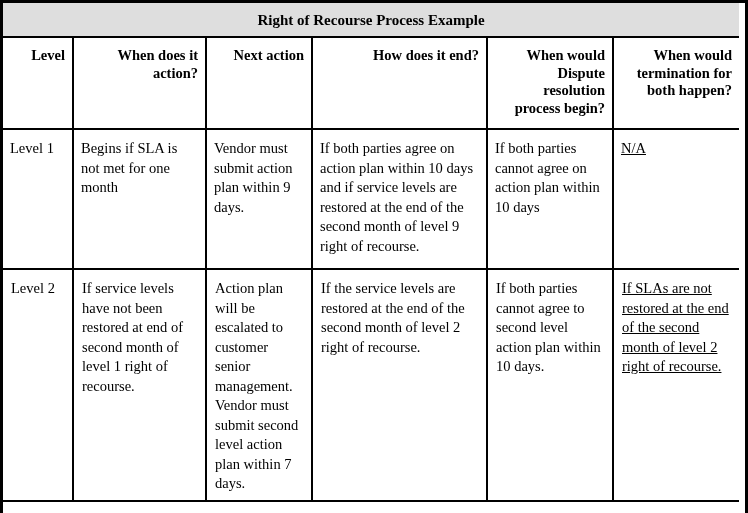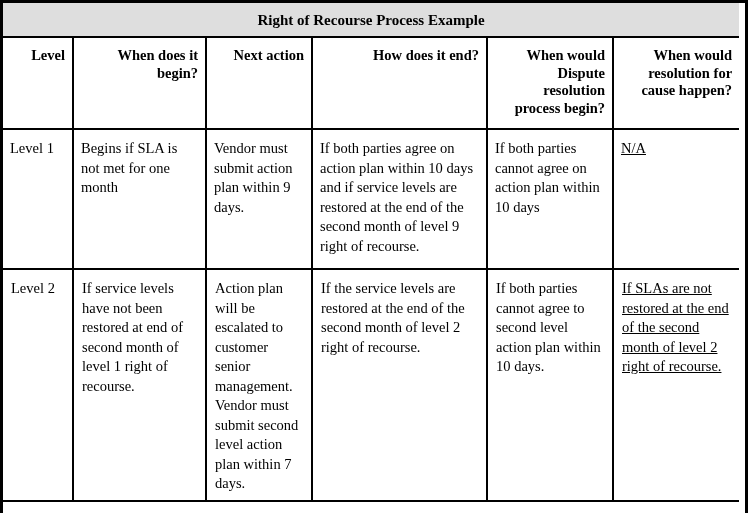--- a/index.html
+++ b/index.html
@@ -97,25 +97,25 @@
         <col class="c4">
         <col class="c5">
     </colgroup>
     <tbody>
       <tr class="title-row">
         <td colspan="6">Right of Recourse Process Example</td>
       </tr>
 
       <tr class="header-row">
         <th>Level</th>
-        <th>When does it begin?</th>
+        <th>When does it action?</th>
         <th>Next action</th>
         <th>How does it end?</th>
         <th>When would Dispute resolution process begin?</th>
-        <th>When would resolution for cause happen?</th>
+        <th>When would termination for both happen?</th>
       </tr>
 
       <tr class="body-row row-level1">
         <td>Level 1</td>
         <td>Begins if SLA is not met for one month</td>
         <td>Vendor must submit action plan within 9 days.</td>
         <td>If both parties agree on action plan within 10 days and if service levels are restored at the end of the second month of level 9 right of recourse.</td>
         <td>If both parties cannot agree on action plan within 10 days</td>
         <td>N/A</td>
       </tr>

